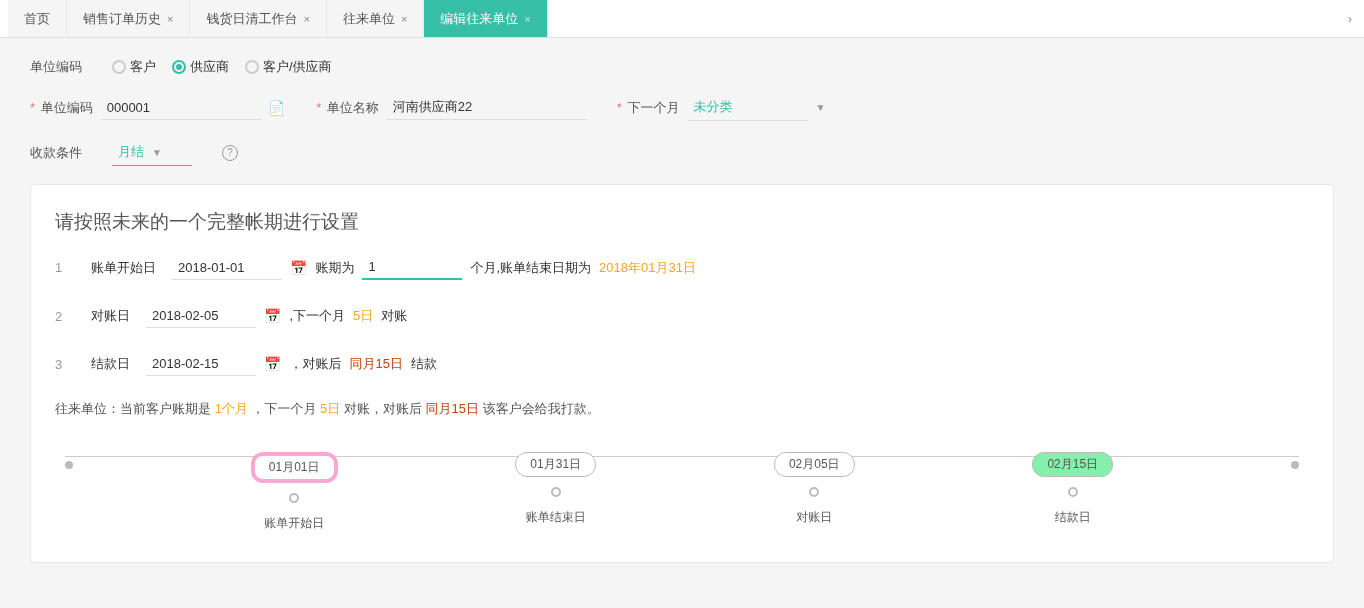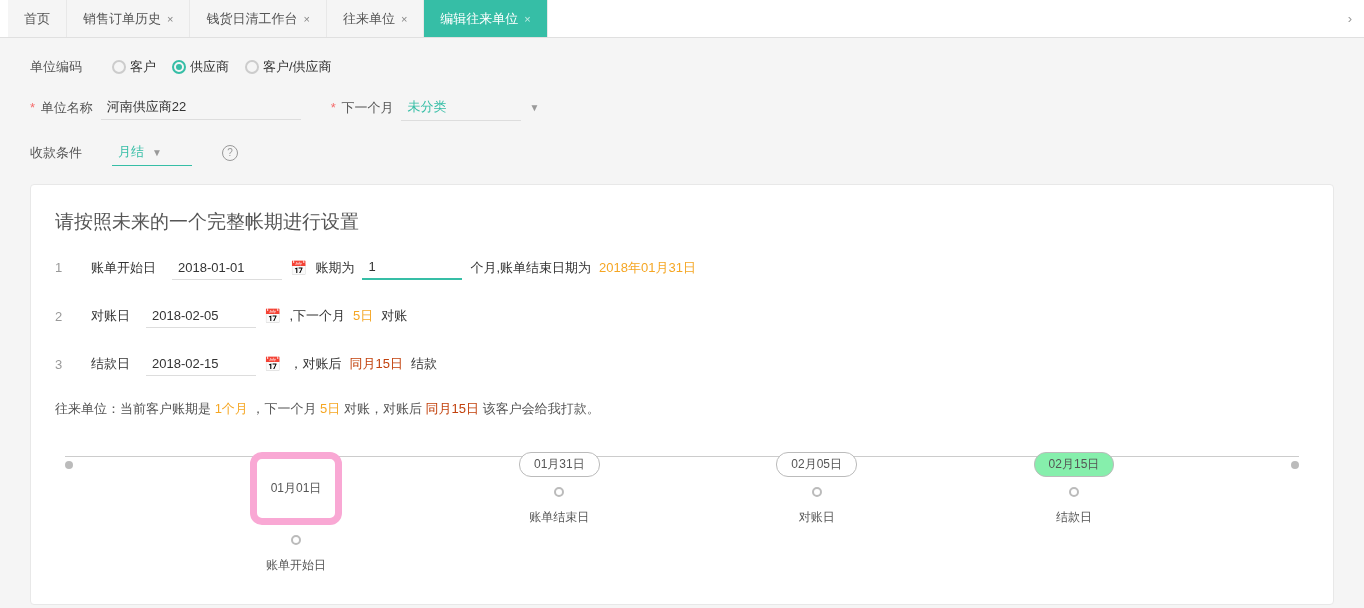--- a/index.html
+++ b/index.html
@@ -263,20 +263,28 @@
         <div class="radio-circle"></div>
         <span>客户/供应商</span>
       </label>
     </div>
   </div>
 
   <div class="form-row">
     <div class="form-field-group">
       <span class="form-label">
         <span class="required-star">*</span>
+        <span>单位编码</span>
+      </span>
+      <input class="input-field" type="text" value="000001" style="">
+      <span class="calendar-icon">📄</span>
+    </div>
+    <div class="form-field-group">
+      <span class="form-label">
+        <span class="required-star">*</span>
         <span>单位名称</span>
       </span>
       <input class="input-field" type="text" style="width: 200px;" value="河南供应商22">
     </div>
     <div class="form-field-group">
       <span class="form-label">
         <span class="required-star">*</span>
         <span>下一个月</span>
       </span>
       <div class="select-field">
@@ -350,21 +358,21 @@
 
         <div style="position:absolute; top:14px; left:0; right:0; height:1px; background:#ccc;"></div>
 
         <div style="display:flex; justify-content:space-between; width:100%; position:relative; z-index:2; align-items:flex-start;">
 
           <div style="display:flex;align-items:center;margin-top:9px;">
             <div style="width:8px;height:8px;border-radius:50%;background:#bbb;"></div>
           </div>
 
           <div class="tl-node">
-            <div style="border:7px solid #f9a8d4; border-radius:12px; padding:21px 14px; font-size:12px; color:#555; background:#fff; white-space:nowrap;">01月01日</div>
+            <div style="border:4px solid #f9a8d4; border-radius:12px; padding:3px 14px; font-size:12px; color:#555; background:#fff; white-space:nowrap;">01月01日</div>
             <div style="width:10px;height:10px;border-radius:50%;background:#fff;border:2px solid #bbb;margin-top:2px;"></div>
             <div style="font-size:12px;color:#555;margin-top:4px;">账单开始日</div>
           </div>
 
           <div class="tl-node">
             <div style="border:1px solid #bbb; border-radius:12px; padding:3px 14px; font-size:12px; color:#555; background:#fff; white-space:nowrap;">01月31日</div>
             <div style="width:10px;height:10px;border-radius:50%;background:#fff;border:2px solid #bbb;margin-top:2px;"></div>
             <div style="font-size:12px;color:#555;margin-top:4px;">账单结束日</div>
           </div>
 

